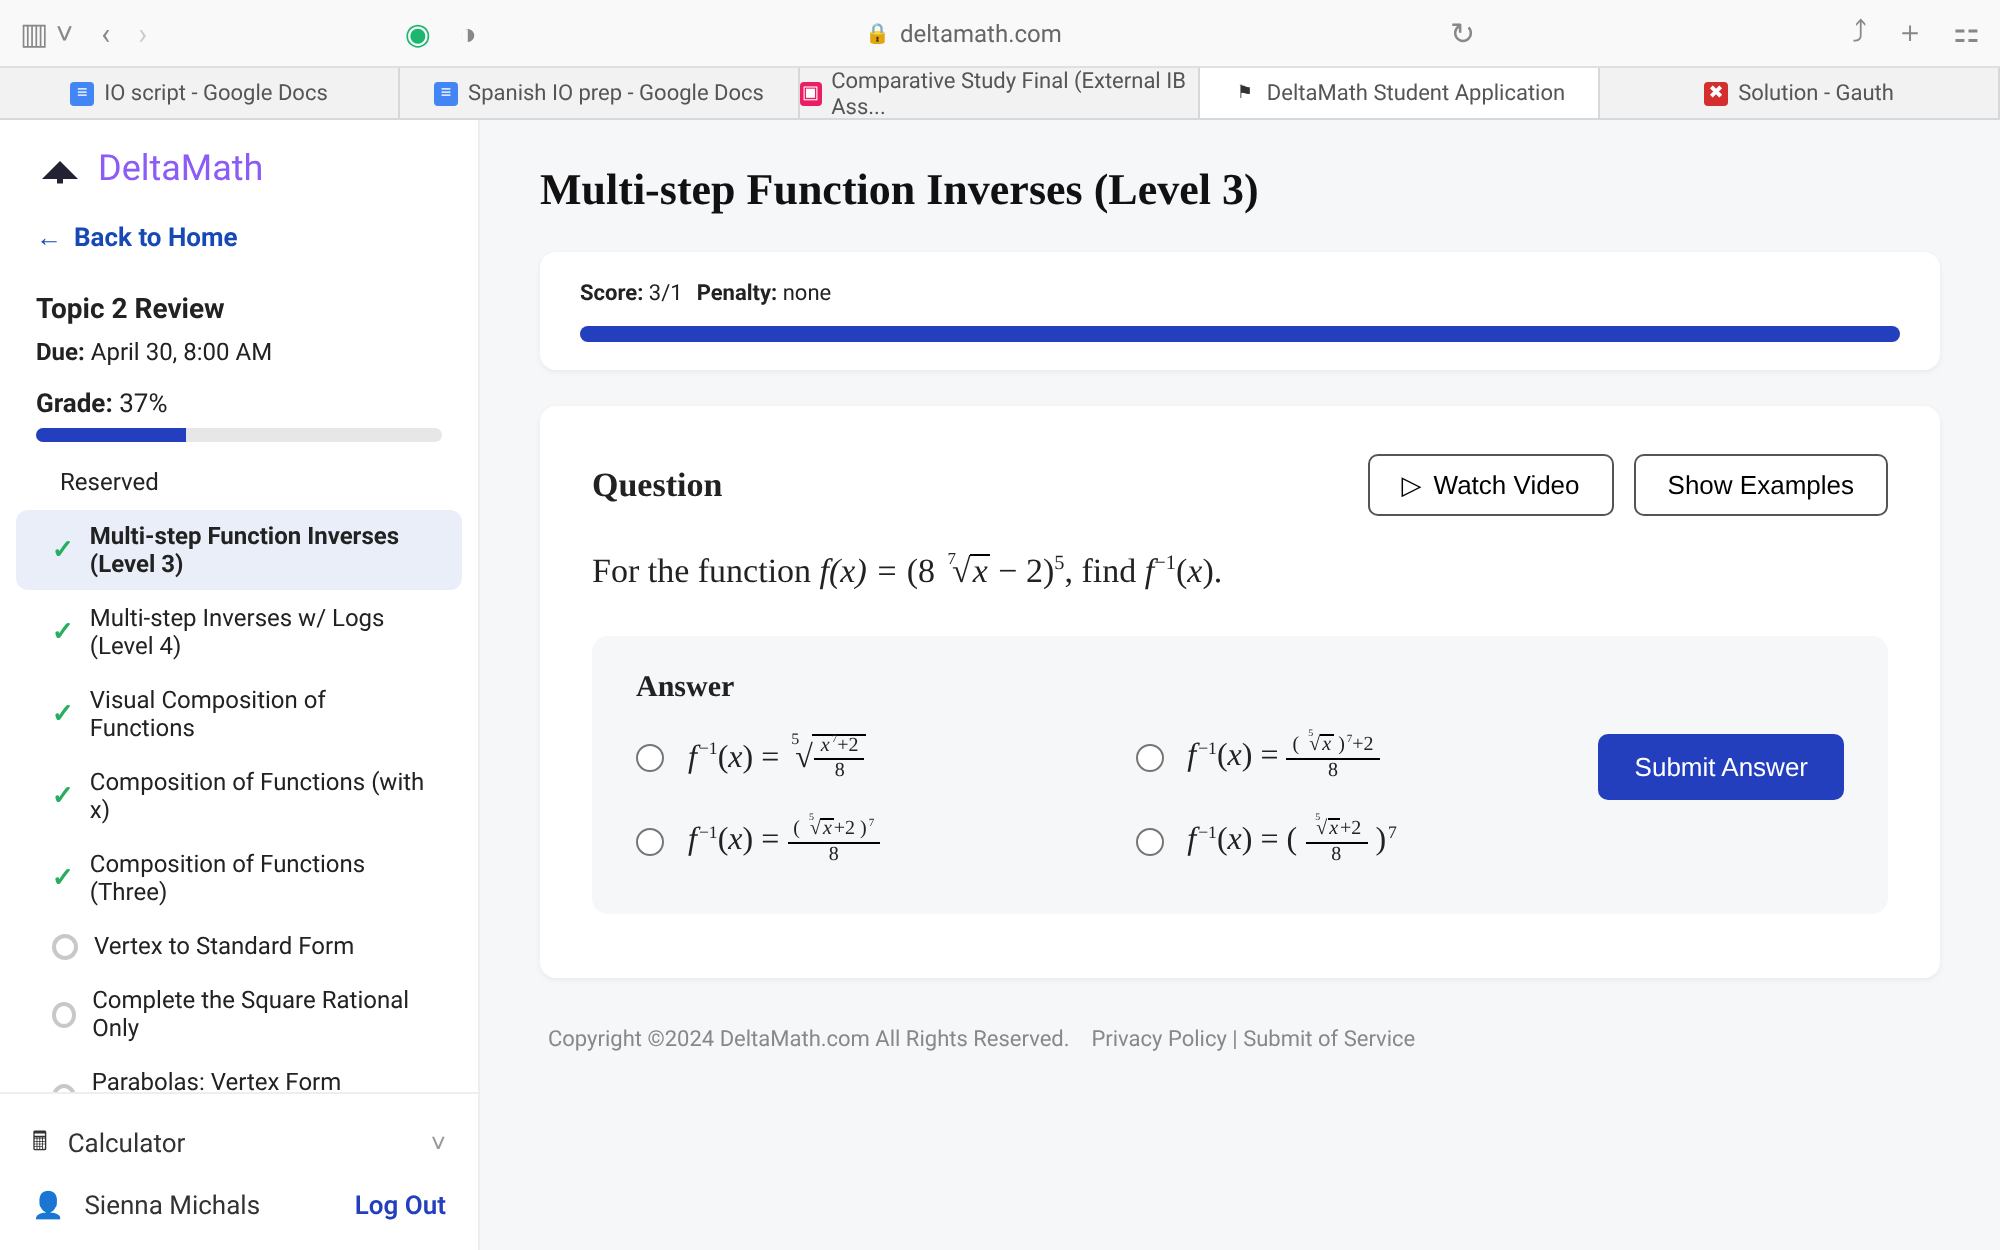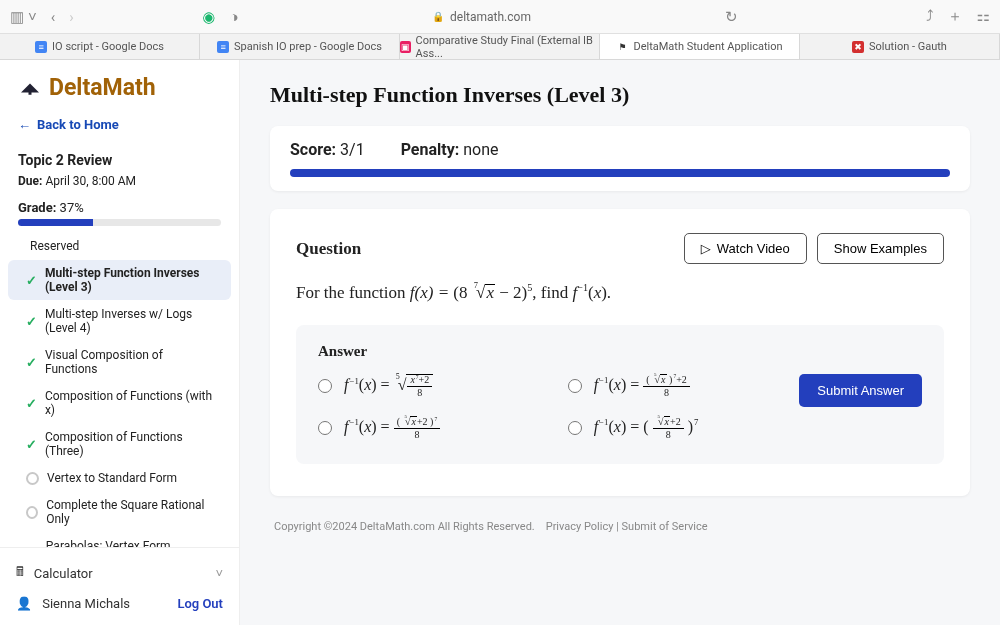--- a/index.html
+++ b/index.html
@@ -17,21 +17,21 @@
 .tab-ico{width:12px;height:12px;display:inline-flex;align-items:center;justify-content:center;font-size:9px;border-radius:2px}
 .tab-ico.blue{background:#4285f4;color:#fff}
 .tab-ico.pink{background:#e91e63;color:#fff}
 .tab-ico.red{background:#d32f2f;color:#fff}
 .tab-ico.flag{color:#333}
 
 .app{height:565px;display:flex;background:#fff}
 .sidebar{width:240px;border-right:1px solid #eee;display:flex;flex-direction:column;overflow:hidden}
 .logo-row{padding:14px 18px 8px;display:flex;align-items:center;gap:7px}
 .logo-ico svg{width:24px;height:18px}
-.logo-text{font-size:23px;font-weight:700;color:#a16207}
+.logo-text{font-size:18px;font-weight:400;color:#8b5cf6}
 .back{padding:8px 18px;color:#1749b5;font-weight:700;font-size:13px;display:flex;align-items:center;gap:6px;cursor:pointer}
 .meta{padding:12px 18px 6px}
 .meta .title{font-weight:700;font-size:14px;margin-bottom:6px}
 .meta .due{font-size:12px;margin-bottom:12px}
 .meta .due b,.meta .grade b{font-weight:700}
 .gradebar{height:7px;background:#e7e7e7;border-radius:4px;overflow:hidden;margin-top:4px}
 .gradebar-fill{height:100%;background:#233fbd;width:37%}
 .topics{flex:1;overflow-y:auto;padding:0 0 4px}
 .topic{display:flex;align-items:center;gap:8px;padding:6px 18px;font-size:12px;color:#222;cursor:pointer;border-radius:6px;margin:1px 8px}
 .topic.indent{padding-left:22px}
@@ -39,21 +39,21 @@
 .check{color:#27ae60;font-size:13px;font-weight:900}
 .circle{width:13px;height:13px;border:2px solid #c8c8c8;border-radius:50%}
 .sidebar-footer{border-top:1px solid #eee;padding:8px 16px}
 .sf-row{display:flex;align-items:center;gap:10px;padding:6px 0;font-size:13px;color:#333}
 .sf-row .chev{margin-left:auto;color:#999}
 .sf-row .logout{margin-left:auto;color:#233fbd;font-weight:600;cursor:pointer}
 
 .main{flex:1;overflow-y:auto;background:#f6f7f9;padding:22px 30px 0}
 .page-title{font-family:Georgia,"Times New Roman",serif;font-weight:700;font-size:22px;margin-bottom:18px;color:#111}
 .card{background:#fff;border-radius:8px;padding:14px 20px;margin-bottom:18px;box-shadow:0 1px 3px rgba(0,0,0,.06)}
-.score-row{display:flex;align-items:center;gap:36px;font-size:16px}
+.score-row{display:flex;align-items:center;gap:7px;font-size:11px}
 .score-row b{font-weight:700}
 .progress{height:8px;background:#233fbd;border-radius:4px;margin-top:10px}
 .qcard{background:#fff;border-radius:8px;padding:24px 26px 32px;box-shadow:0 1px 3px rgba(0,0,0,.06)}
 .q-head{display:flex;align-items:center;margin-bottom:18px}
 .q-head h3{font-family:Georgia,serif;font-size:17px;font-weight:700}
 .q-actions{margin-left:auto;display:flex;gap:10px}
 .btn-outline{border:1px solid #555;background:#fff;border-radius:5px;padding:7px 16px;font-size:13px;cursor:pointer;display:flex;align-items:center;gap:6px}
 .prompt{font-family:Georgia,serif;font-size:17px;margin:8px 0 22px}
 .math{font-style:italic}
 .sup{font-size:.6em;vertical-align:super}

